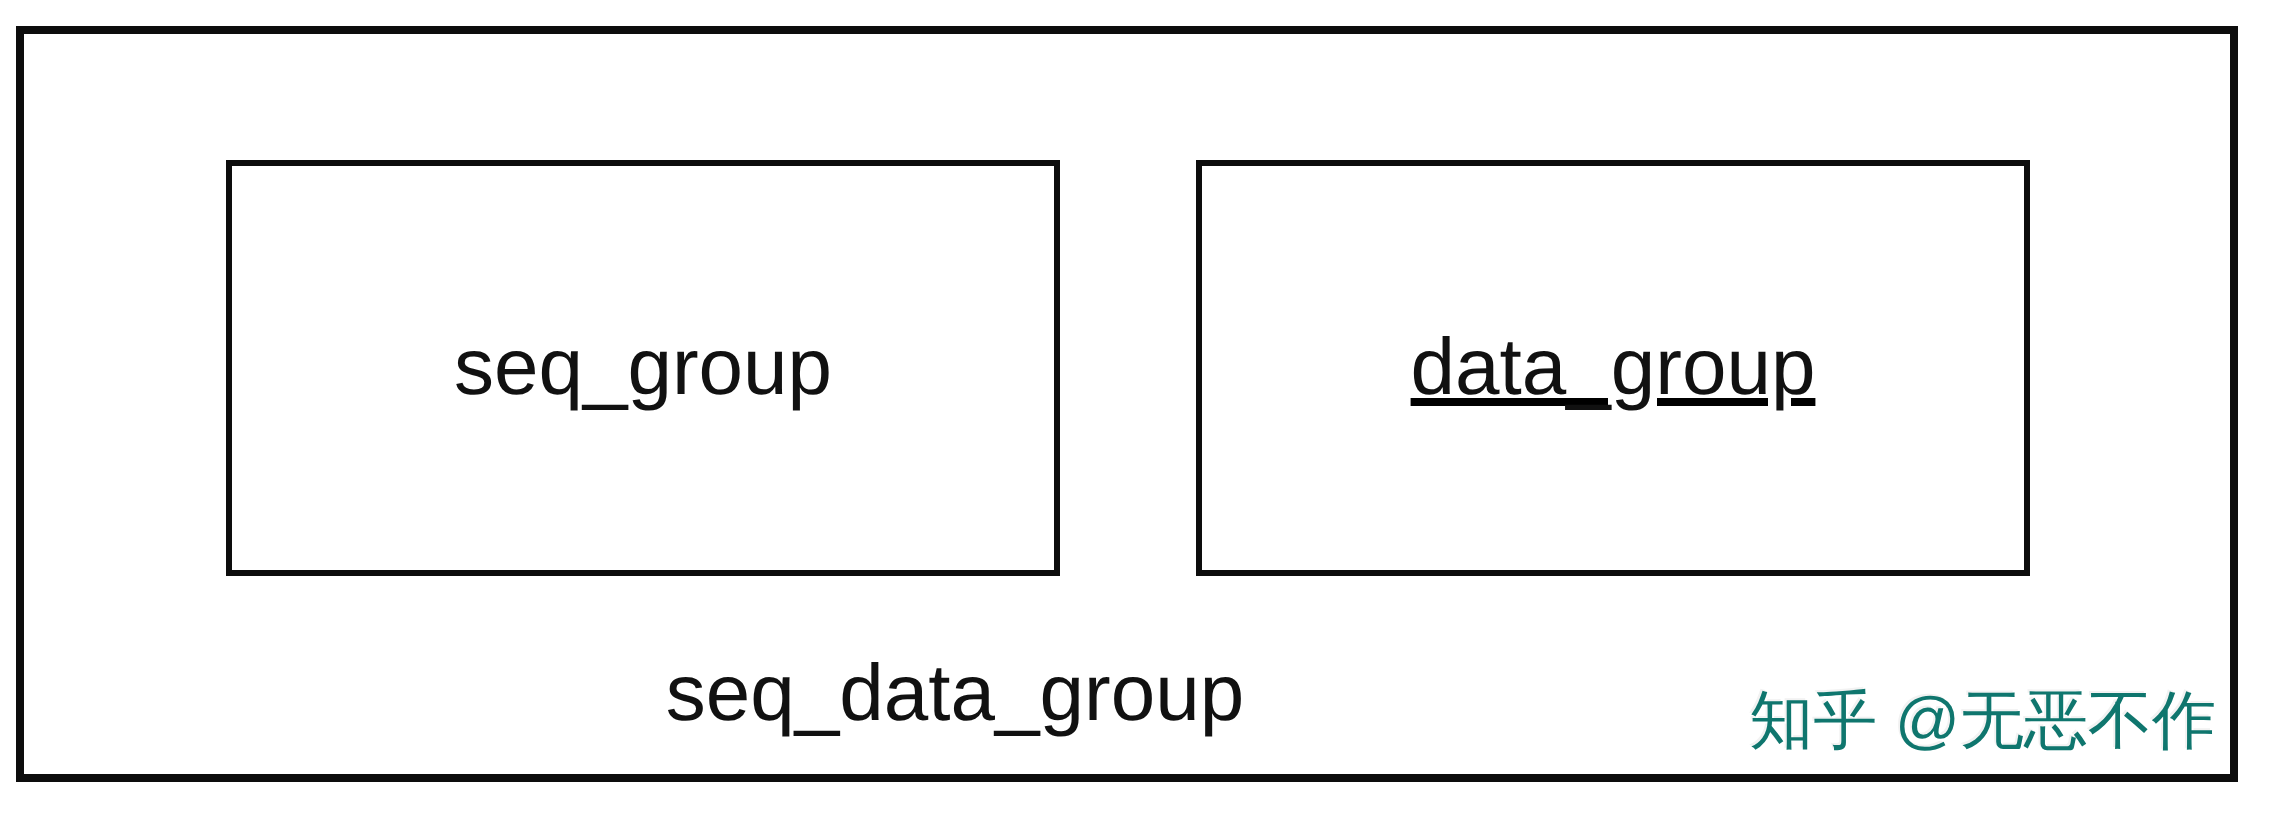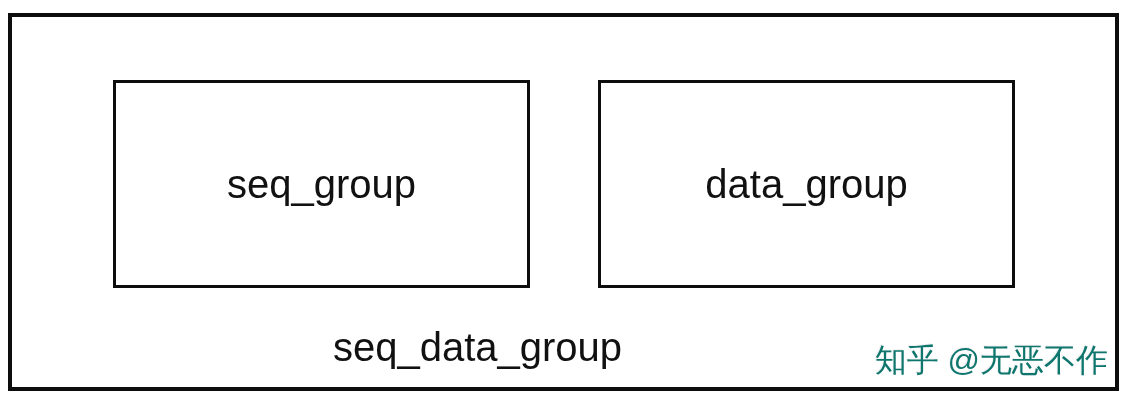--- a/index.html
+++ b/index.html
@@ -31,21 +31,21 @@
     width: 417px;
     height: 208px;
     box-sizing: border-box;
     border: 3px solid #0d0d0d;
     background: #ffffff;
     display: flex;
     align-items: center;
     justify-content: center;
   }
   .inner-box--left  { left: 113px; }
-  .inner-box--right { left: 598px; }
+  .inner-box--right { left: 598px; text-decoration: underline; }
   .inner-box-label {
     font-size: 40px;
     line-height: 1;
     color: #111111;
     white-space: nowrap;
   }
   .outer-caption {
     position: absolute;
     left: 8px;
     top: 322px;

